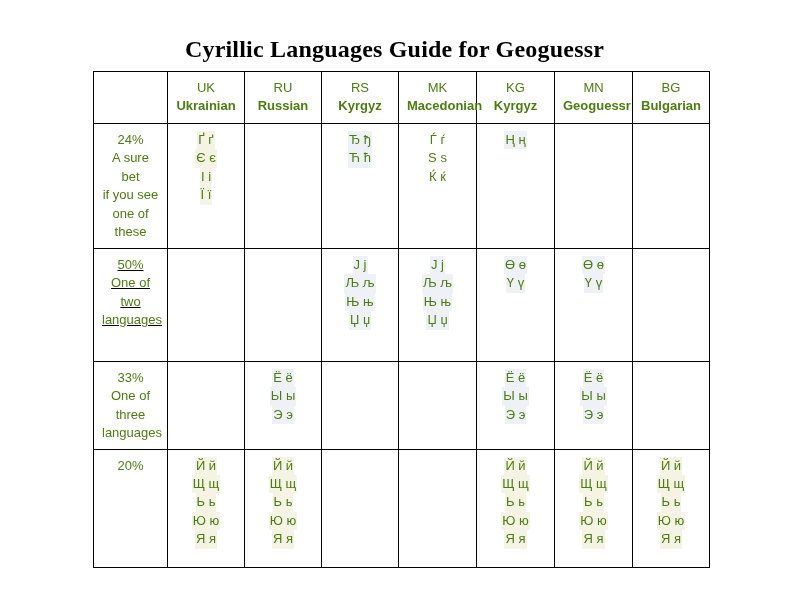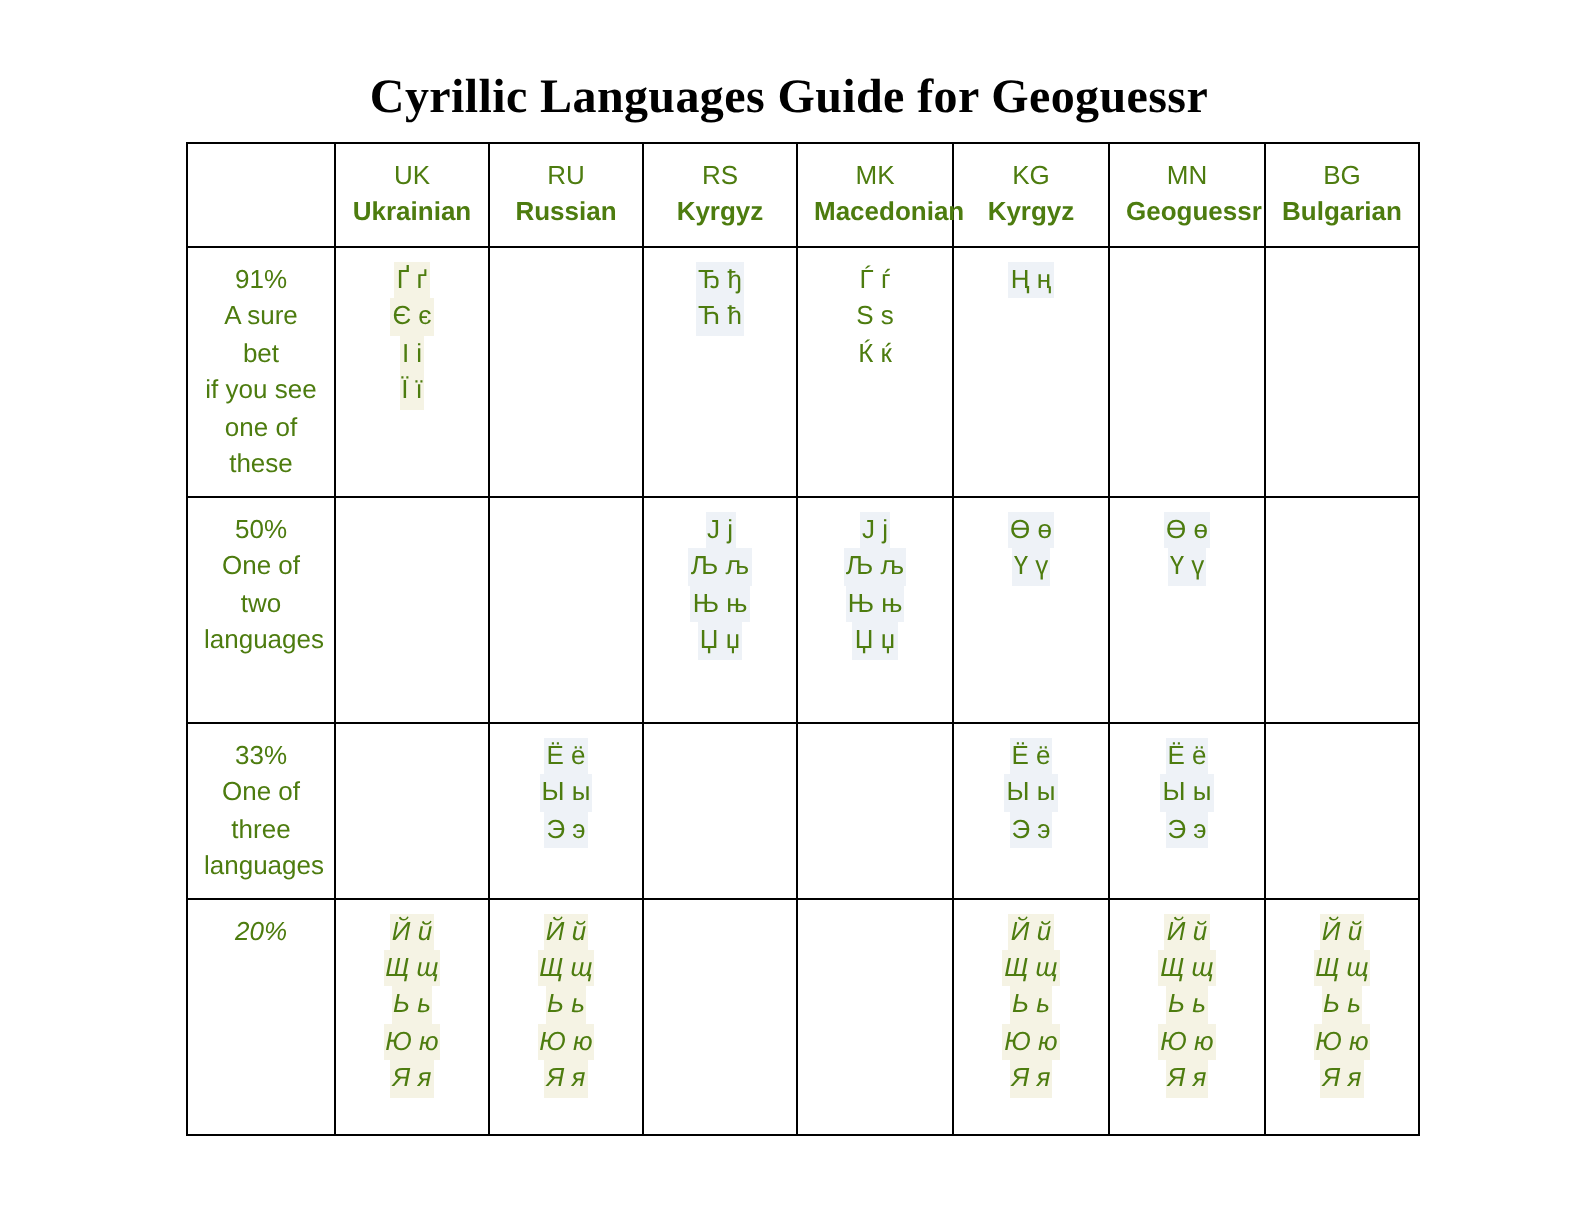--- a/index.html
+++ b/index.html
@@ -72,24 +72,24 @@
   }
   .letters .pair {
     display: inline-block;
     padding: 0 1px;
   }
   .letters .ln { display: block; }
   .hl-cream .pair { background: #f5f3e4; }
   .hl-blue .pair  { background: #eef2f7; }
 
   .r100 { height: 96px; }
-  .r50  { height: 113px; }
+  .r50  { height: 113px; text-decoration: underline; }
   .r33  { height: 86px; }
   .r25  { height: 38px; }
-  .r20  { height: 118px; font-style: italic; }
+  .r20  { height: 118px; }
 </style>
 </head>
 <body>
 
 <div id="page">
 
   <div id="doc-title">Cyrillic Languages Guide for Geoguessr</div>
 
   <table id="guide-table">
     <colgroup>
@@ -130,21 +130,21 @@
             <span class="name-line">Geoguessr</span>
           </td>
           <td>
             <span class="code-line">BG</span>
             <span class="name-line">Bulgarian</span>
           </td>
         </tr>
     </thead>
     <tbody>
         <tr class="r100">
-          <td class="row-label">91%
+          <td class="row-label">24%
 A sure bet
 if you see
 one of
 these</td>
           <td class="letters hl-cream">
             <span class="ln"><span class="pair">Ґ ґ</span></span>
             <span class="ln"><span class="pair">Є є</span></span>
             <span class="ln"><span class="pair">І і</span></span>
             <span class="ln"><span class="pair">Ї ї</span></span>
           </td>

